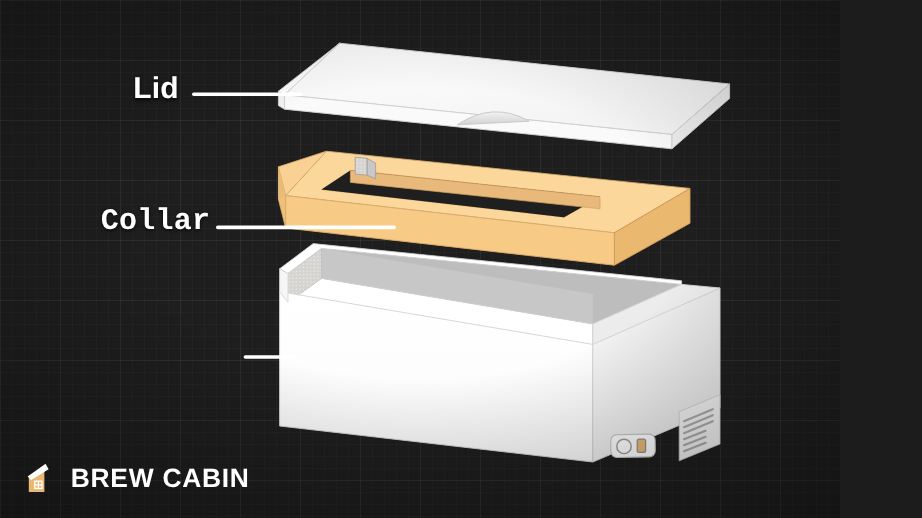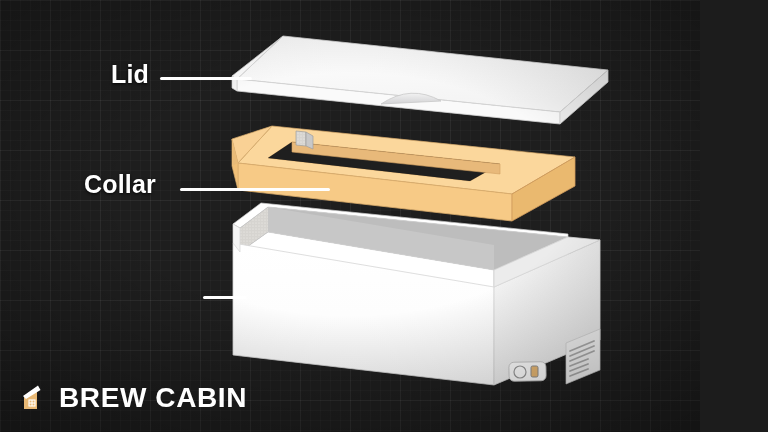--- a/index.html
+++ b/index.html
@@ -47,21 +47,21 @@
   .label {
     position: absolute;
     color: #ffffff;
     font-weight: 700;
     font-size: 25px;
     letter-spacing: 0.2px;
     white-space: nowrap;
     text-shadow: 0 1px 3px rgba(0,0,0,0.85);
   }
   #label-lid    { left: 111px; top: 60px; }
-  #label-collar { left: 84px;  top: 170px; }
+  #label-collar { left: 84px;  top: 170px; font-family: Liberation Mono, monospace; }
   #label-freezer{ left: 84px;  top: 281px; }
 
   .leader {
     position: absolute;
     height: 3px;
     background: #ffffff;
     border-radius: 2px;
   }
   #leader-lid     { left: 160px; top: 77px;  width: 92px; }
   #leader-collar  { left: 180px; top: 188px; width: 150px; }
@@ -71,21 +71,21 @@
   #brand {
     position: absolute;
     left: 20px;
     bottom: 18px;
     display: flex;
     align-items: center;
     gap: 9px;
   }
   #brand-name {
     color: #ffffff;
-    font-size: 28px;
+    font-size: 22px;
     font-weight: 700;
     letter-spacing: 0.6px;
   }
 </style>
 </head>
 <body>
 
 <div id="stage">
 
   <div id="grid-bg"></div>

